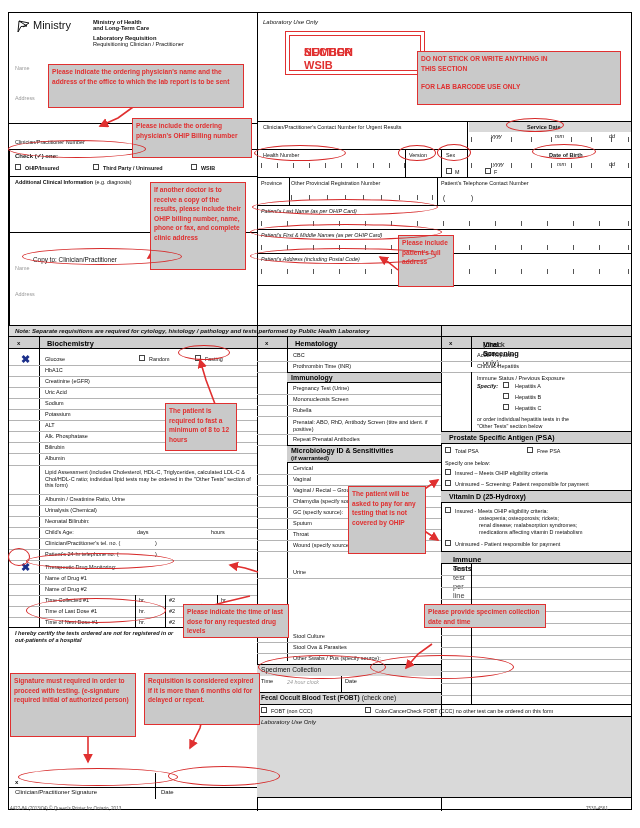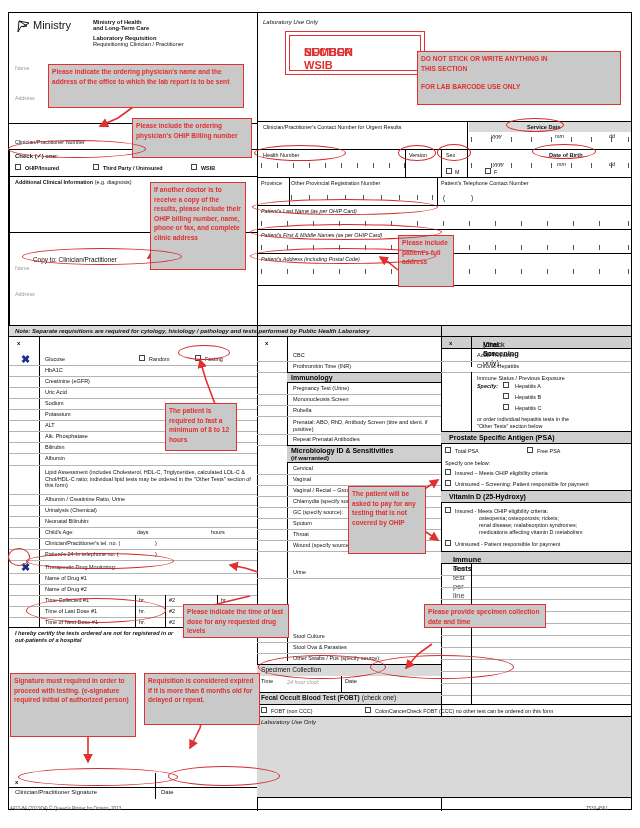--- a/index.html
+++ b/index.html
@@ -239,22 +239,28 @@
 
   <div class="lbl" style="left:24px;top:244px;font-size:6.4px;">Copy to: Clinician/Practitioner</div>
   <div class="lbl faint" style="left:6px;top:252px;">Name</div>
   <div class="lbl faint" style="left:154px;top:252px;">Tel.</div>
   <div class="lbl faint" style="left:6px;top:278px;">Address</div>
   <div class="ln vl" style="left:0;top:136px;height:176px;"></div>
 
   <div class="bx gray" style="left:0;top:312px;width:622px;height:12px;border-top:1px solid #000;border-bottom:1px solid #000;"></div>
   <div class="lbl b it" style="left:6px;top:315px;font-size:6px;">Note: Separate requisitions are required for cytology, histology / pathology and tests performed by Public Health Laboratory</div>
 
+  <div class="secthead" style="left:0;top:324px;width:248px;height:12px;">
+    <span style="left:38px">Biochemistry</span>
+  </div>
   <div class="lbl b" style="left:8px;top:327px;font-size:6px;">x</div>
 
+  <div class="secthead" style="left:248px;top:324px;width:184px;height:12px;">
+    <span style="left:38px">Hematology</span>
+  </div>
   <div class="lbl b" style="left:256px;top:327px;font-size:6px;">x</div>
 
   <div class="secthead" style="left:432px;top:324px;width:190px;height:12px;">
     <span style="left:38px">
           <span>Viral Screening</span> 
           <span class="it" style="font-weight:normal">(check one only)</span>
         </span>
   </div>
   <div class="lbl b" style="left:440px;top:327px;font-size:6px;">x</div>
 

